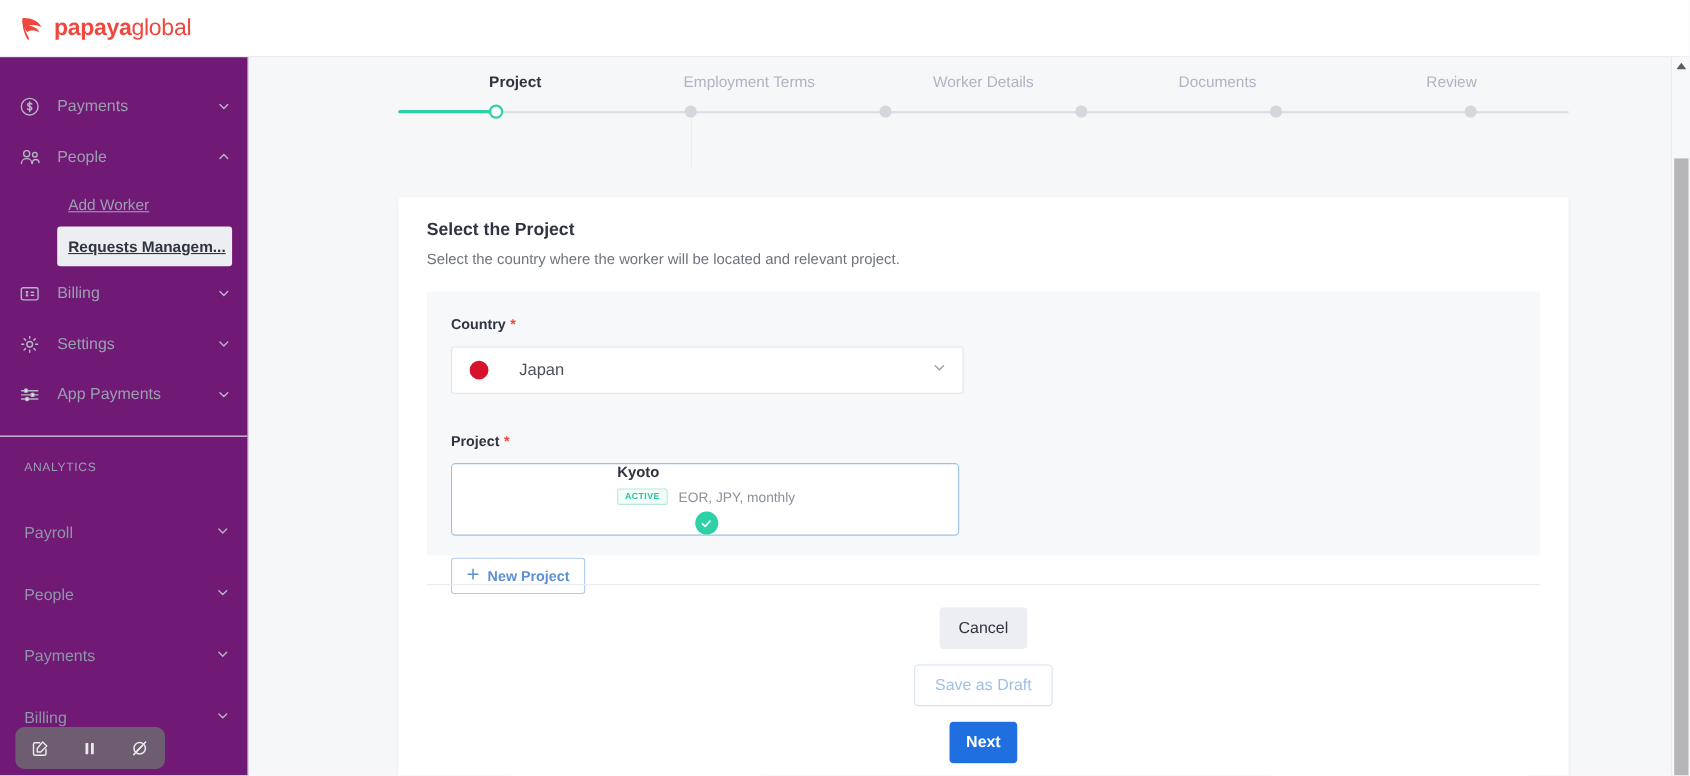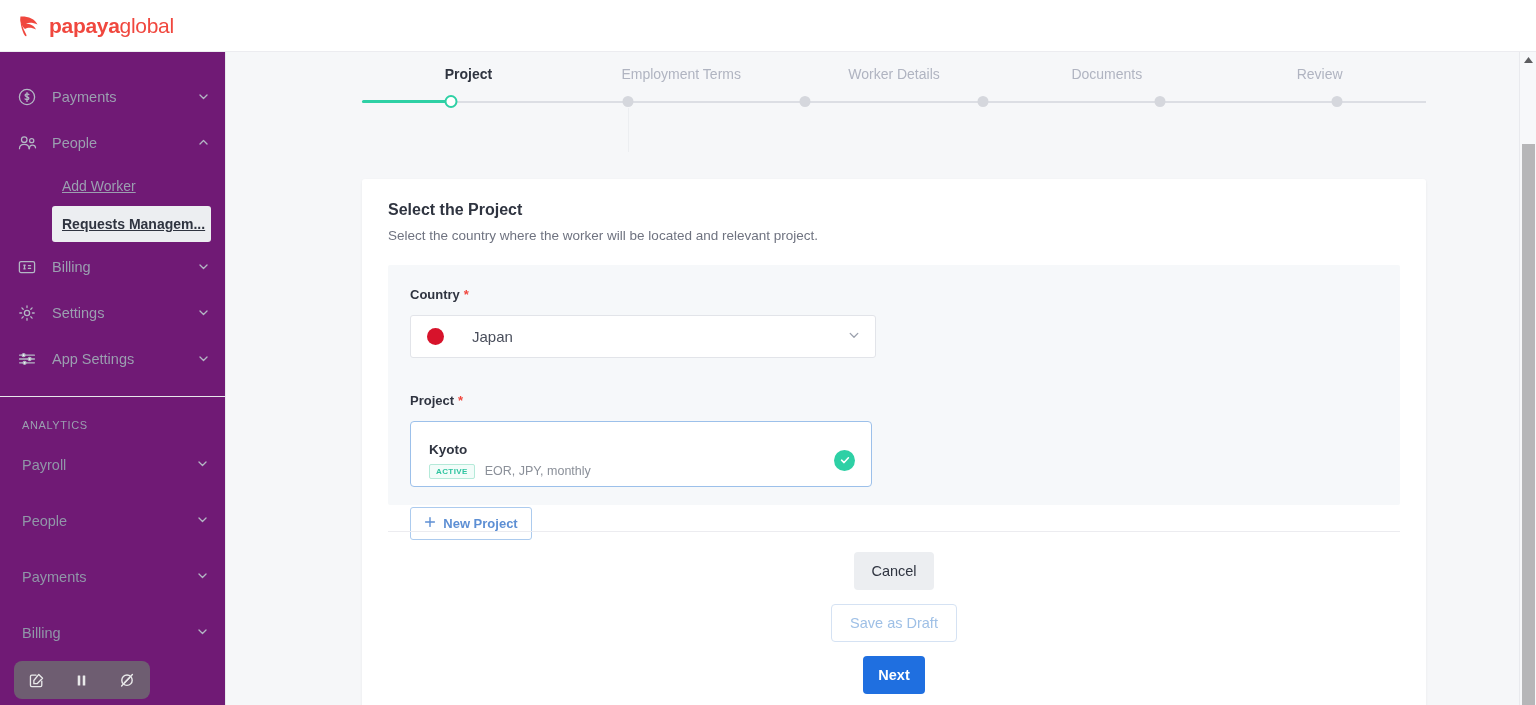--- a/index.html
+++ b/index.html
@@ -49,21 +49,21 @@
     font-size: 14px; color: #9b9fb0; border-radius: 3px;
     cursor: pointer; white-space: nowrap; overflow: hidden; text-decoration: underline;
   }
   .sub-item.active { background: #eceef1; color: #2f3440; font-weight: 600; }
   .sb-divider { height: 1px; background: #e7e8ec; margin: 14px 0 0 0; }
   .sb-section-title {
     font-size: 11px; letter-spacing: 0.6px; color: #9b9fb0;
     padding: 22px 0 6px 22px; font-weight: 400;
   }
   .analytic-item {
-    display: flex; align-items: center; justify-content: space-between;
+    display: flex; align-items: flex-end; justify-content: space-between;
     height: 56px; padding: 0 16px 0 22px;
     color: #9096a8; font-size: 14.5px; cursor: pointer;
   }
 
   
   .recorder {
     position: absolute; left: 14px; bottom: 6px;
     width: 136px; height: 38px; border-radius: 8px;
     background: rgba(110,110,112,0.80);
     display: flex; align-items: center; justify-content: space-around;
@@ -134,22 +134,23 @@
   }
   .flag {
     width: 17px; height: 17px; border-radius: 50%; background: #d7132b;
     flex: 0 0 17px; margin-right: 28px;
   }
   .select-val { flex: 1 1 auto; font-size: 15px; color: #4a4f5c; }
 
   .project-card {
     margin-top: 13px; width: 462px; height: 66px;
     background: #ffffff; border: 1px solid #9cc0ea; border-radius: 4px;
-    display: flex; align-items: center; padding: 12px 16px 0 18px; cursor: pointer;
+    display: flex; align-items: center; padding: 0 16px 0 18px; cursor: pointer;
     position: relative;
+    flex-direction: column;
   }
   .pc-left { flex: 1 1 auto; }
   .pc-name { font-size: 13.5px; font-weight: 700; color: #2f3440; }
   .pc-meta { display: flex; align-items: center; gap: 10px; margin-top: 7px; }
   .badge {
     font-size: 8px; font-weight: 700; letter-spacing: 0.4px; color: #2ec49f;
     border: 1px solid #b5ead9; background: #f2fcf9;
     padding: 2px 6px; border-radius: 2px;
   }
   .pc-desc { font-size: 12.5px; color: #8b9099; }
@@ -281,21 +282,21 @@
 
       <div class="nav-item">
         <span class="ico">
           <svg width="20" height="20" viewBox="0 0 20 20" fill="none" stroke="#b3b7c4" stroke-width="1.3" stroke-linecap="round">
             <path d="M2.6 6.2h14.8M2.6 10h14.8M2.6 13.8h14.8"></path>
             <circle cx="6.6" cy="6.2" r="1.5" fill="#f7f8fa"></circle>
             <circle cx="12.6" cy="10" r="1.5" fill="#f7f8fa"></circle>
             <circle cx="7.6" cy="13.8" r="1.5" fill="#f7f8fa"></circle>
           </svg>
         </span>
-        <span class="lbl">App Settings</span>
+        <span class="lbl">App Payments</span>
         <span class="chev">
           <svg width="13" height="13" viewBox="0 0 14 14" fill="none" stroke="#b3b7c4" stroke-width="1.4" stroke-linecap="round" stroke-linejoin="round">
               <path d="M3.2 5.4 7 9.2l3.8-3.8"></path>
             </svg>
         </span>
       </div>
 
       <div class="sb-divider"></div>
 
       <div class="sb-section-title">ANALYTICS</div>

